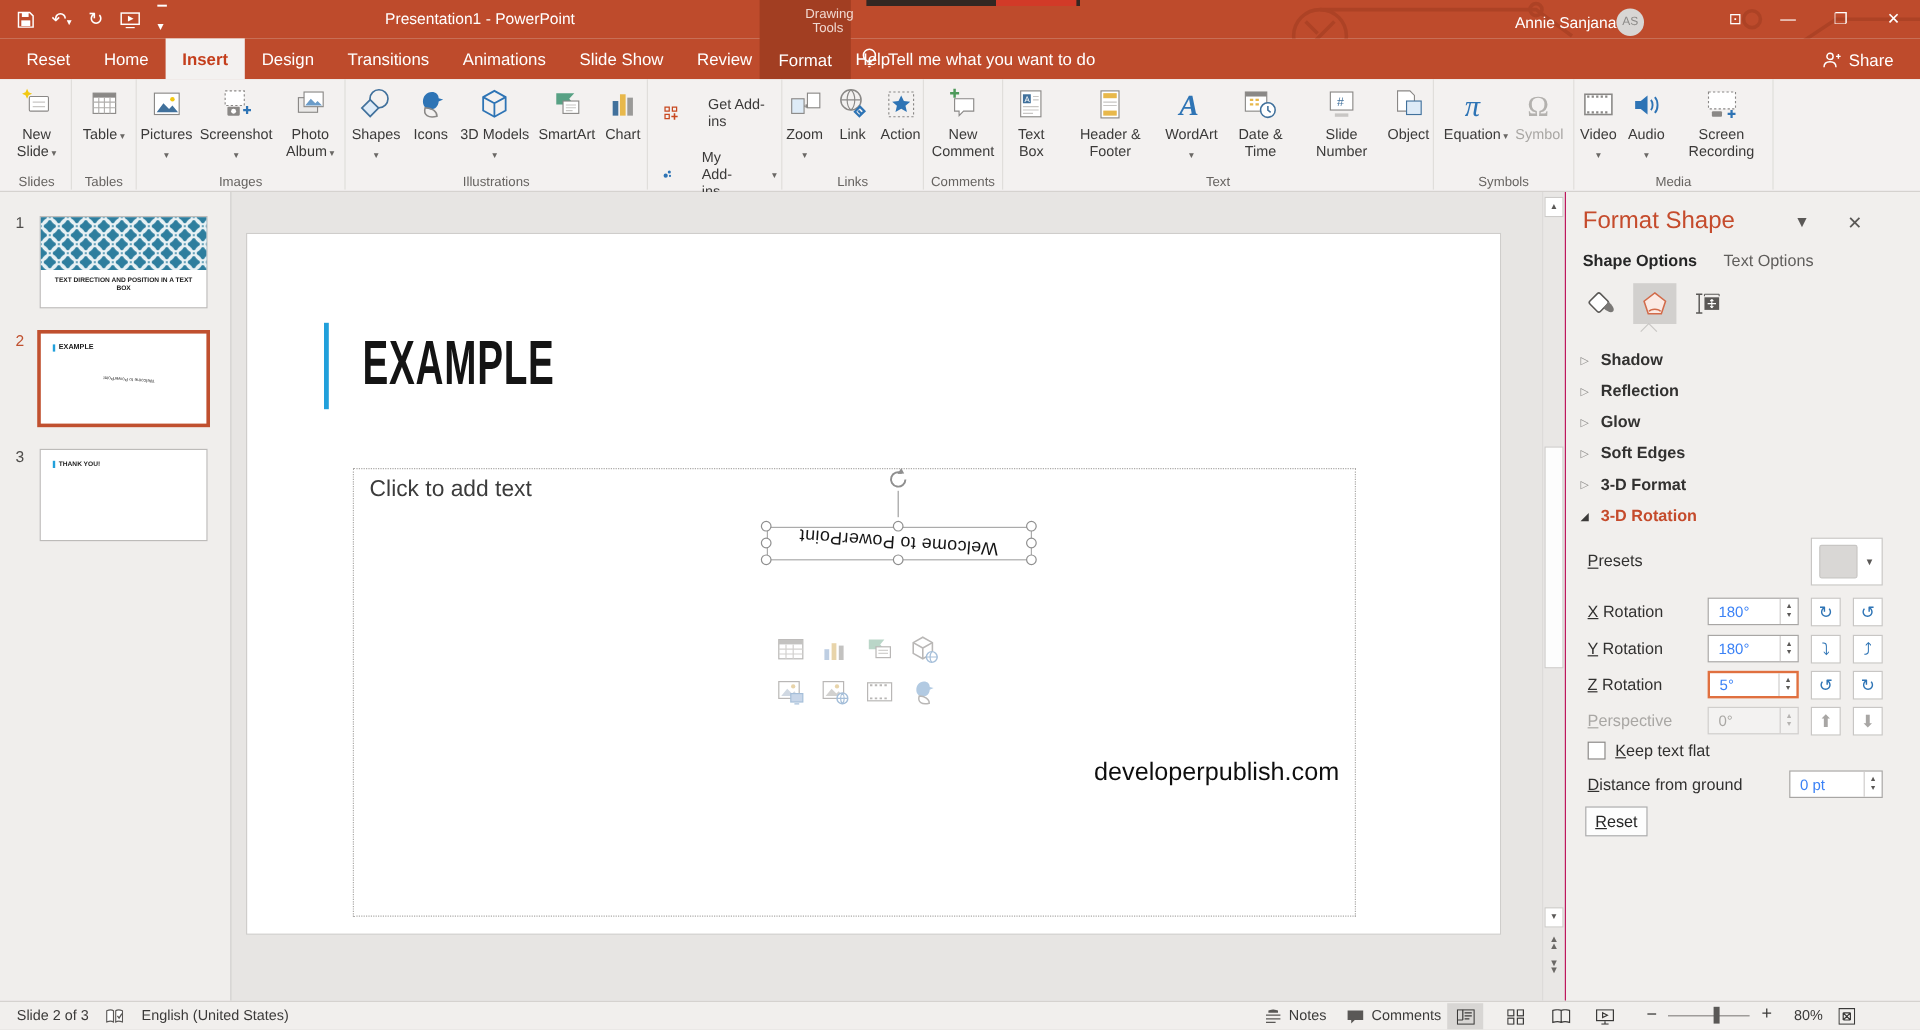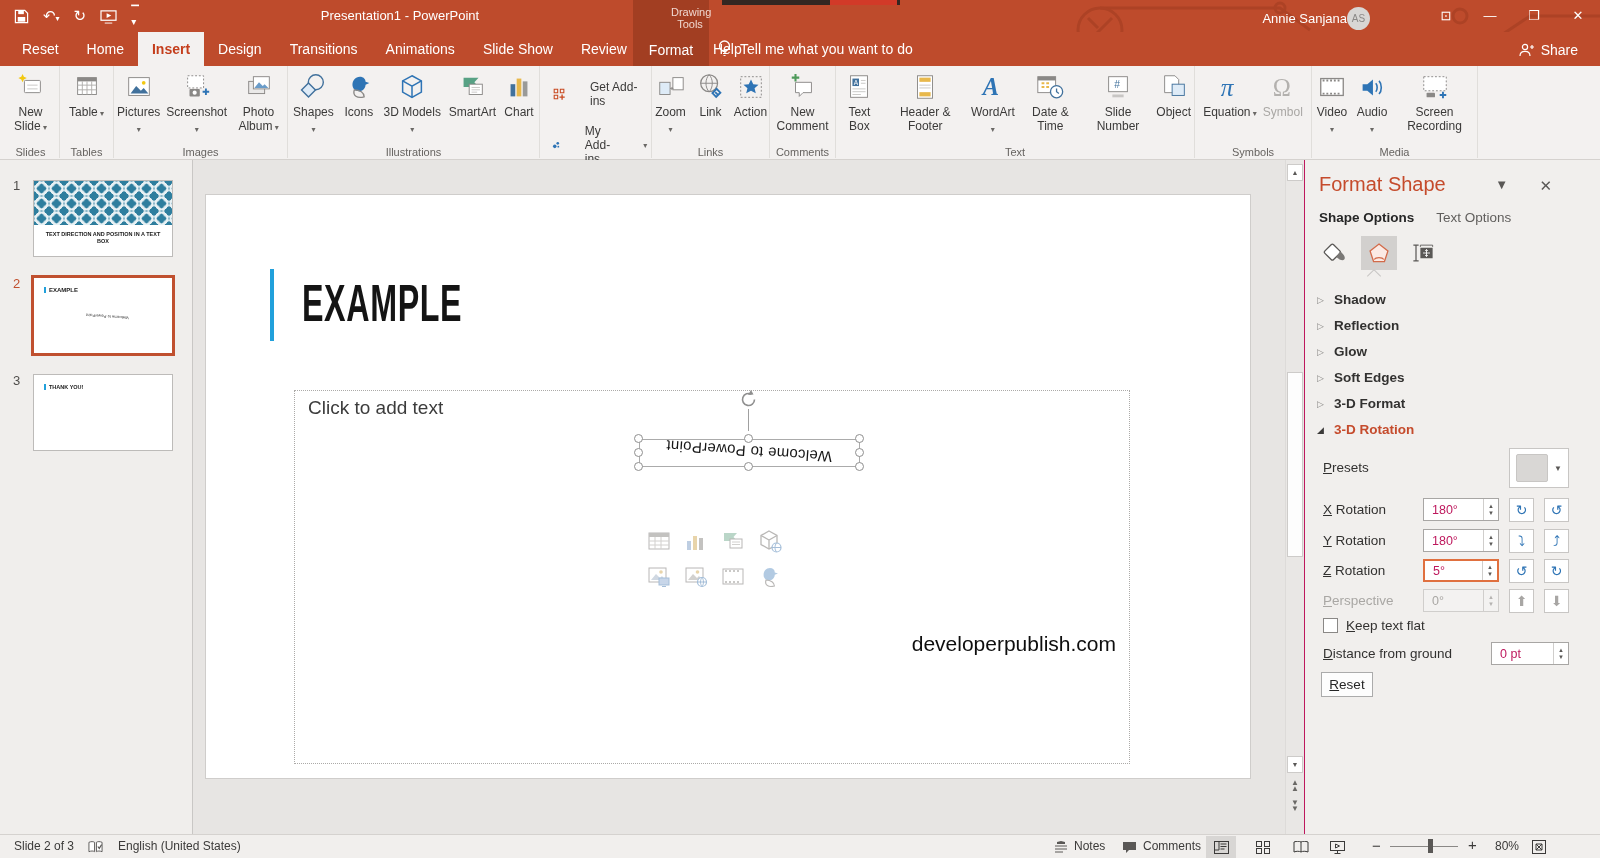--- a/index.html
+++ b/index.html
@@ -91,21 +91,21 @@
   .fp-notch { position:absolute; left:64px; top:111px; width:10px; height:10px; background:#F1EFED; border-left:1px solid #C8C6C4; border-top:1px solid #C8C6C4; transform:rotate(45deg); }
   .fp-section { position:absolute; left:12px; display:flex; gap:10px; align-items:center; font-size:13.5px; font-weight:bold; color:#323130; cursor:pointer; }
   .fp-section .arr { color:#8A8886; font-size:9px; font-weight:normal; }
   .fp-section.open { color:#C54B2C; }
   .fp-section.open .arr { color:#3B3A39; }
   .fp-lbl { position:absolute; left:18px; font-size:13.5px; color:#323130; }
   .fp-lbl.dis { color:#A9A7A4; }
   .ukey { display:block; }
   .ukey::first-letter { text-decoration:underline; }
   .valbox { position:absolute; width:76px; height:23px; background:#fff; border:1px solid #A8A6A4; display:flex; align-items:center; cursor:text; }
-  .valbox .v { flex:1; font-size:12.5px; padding-left:8px; color:#be185d; }
+  .valbox .v { flex:1; font-size:12.5px; padding-left:8px; color:#3b82f6; }
   .valbox .spin { width:15px; height:100%; border-left:1px solid #D0CECC; display:flex; flex-direction:column; align-items:center; justify-content:center; font-size:6px; color:#5A5856; cursor:pointer; line-height:7px; }
   .valbox.hot { border:2px solid #E0703F; }
   .valbox.dis { background:#F3F2F1; border-color:#D0CECC; }
   .valbox.dis .v { color:#A9A7A4; }
   .rotbtn { position:absolute; width:25px; height:24px; background:#fff; border:1px solid #C8C6C4; display:flex; align-items:center; justify-content:center; font-size:14px; color:#2E74B5; cursor:pointer; }
   .rotbtn.gray { color:#A8A6A4; }
   .preset-btn { position:absolute; left:204px; top:288px; width:60px; height:40px; background:#fff; border:1px solid #C8C6C4; display:flex; align-items:center; cursor:pointer; }
   .preset-btn .pv { width:32px; height:28px; background:#D9D7D5; border:1px solid #C8C6C4; margin-left:6px; border-radius:2px; }
   .preset-btn .dd { flex:1; text-align:center; font-size:8px; color:#5A5856; }
   .chkbox { position:absolute; width:15px; height:15px; background:#fff; border:1px solid #8A8886; cursor:pointer; }

